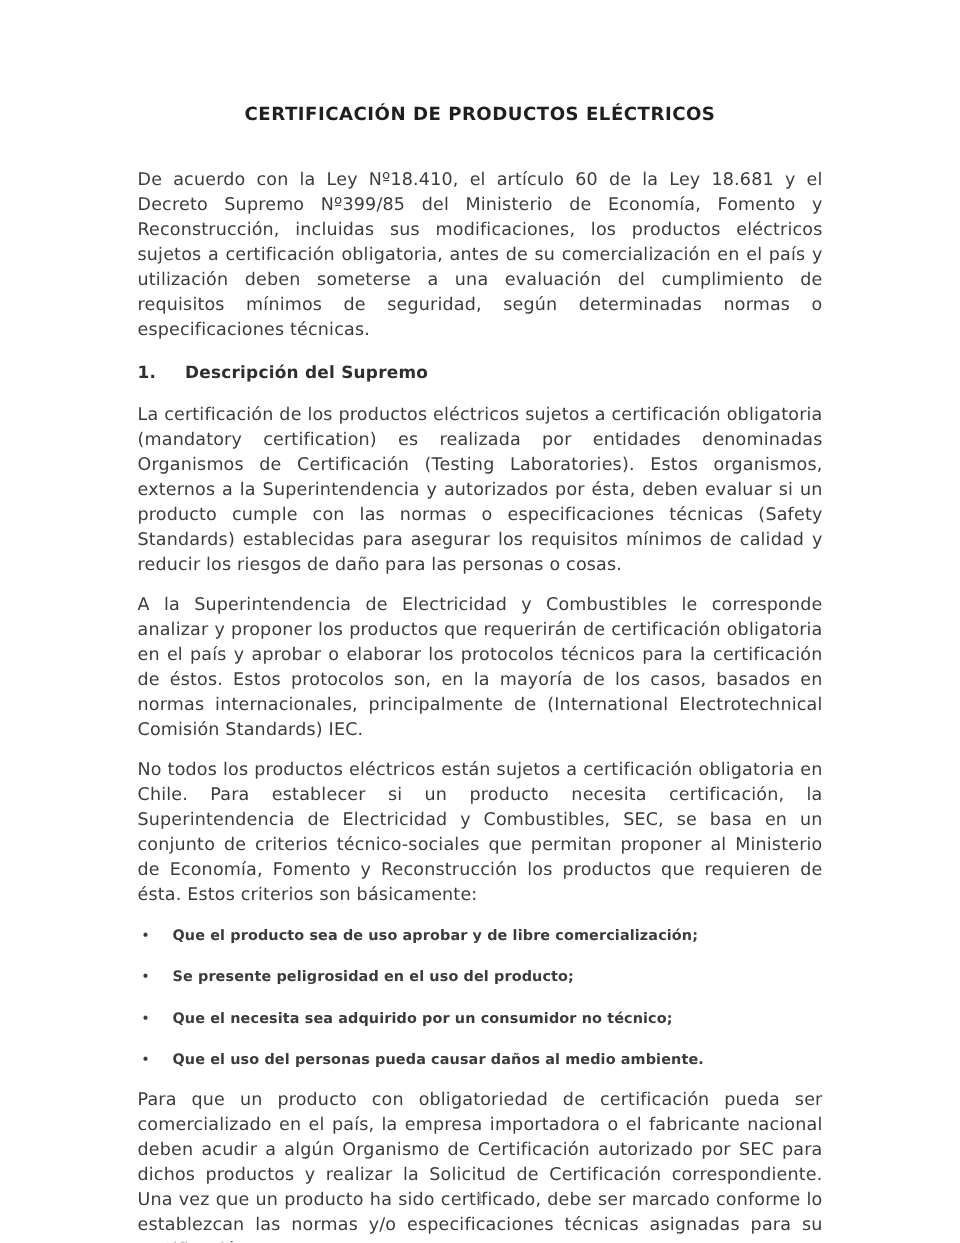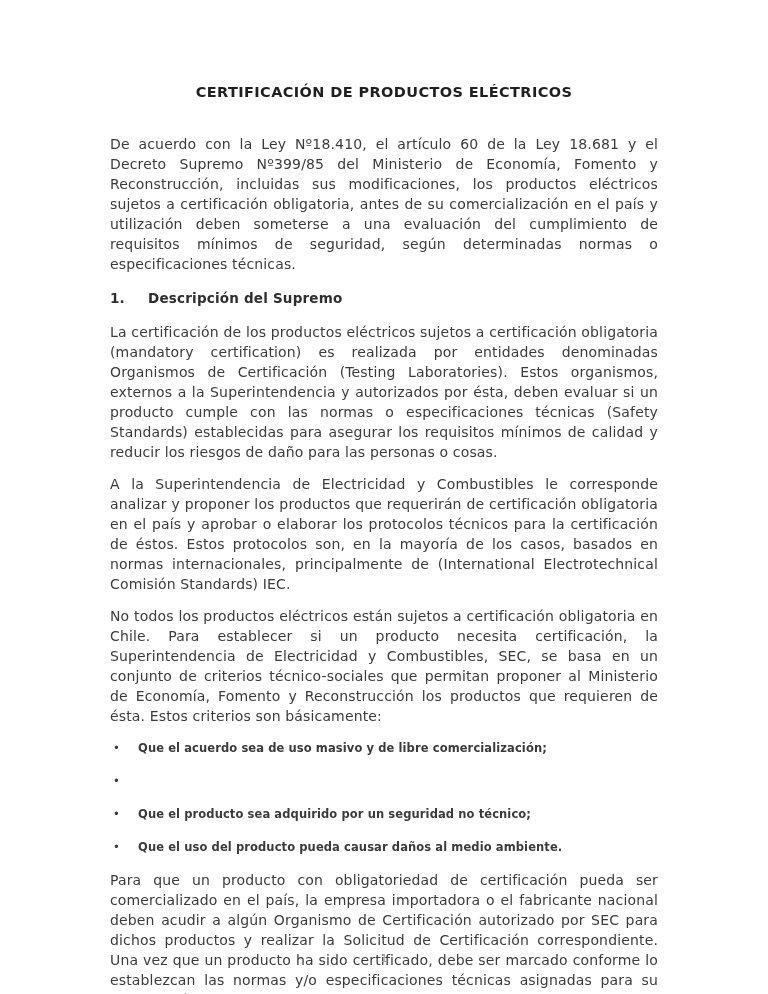--- a/index.html
+++ b/index.html
@@ -94,32 +94,33 @@
 
   <p class="para">La certificación de los productos eléctricos sujetos a certificación obligatoria (mandatory certification) es realizada por entidades denominadas Organismos de Certificación (Testing Laboratories). Estos organismos, externos a la Superintendencia y autorizados por ésta, deben evaluar si un producto cumple con las normas o especificaciones técnicas (Safety Standards) establecidas para asegurar los requisitos mínimos de calidad y reducir los riesgos de daño para las personas o cosas.</p>
 
   <p class="para">A la Superintendencia de Electricidad y Combustibles le corresponde analizar y proponer los productos que requerirán de certificación obligatoria en el país y aprobar o elaborar los protocolos técnicos para la certificación de éstos. Estos protocolos son, en la mayoría de los casos, basados en normas internacionales, principalmente de (International Electrotechnical Comisión Standards) IEC.</p>
 
   <p class="para">No todos los productos eléctricos están sujetos a certificación obligatoria en Chile. Para establecer si un producto necesita certificación, la Superintendencia de Electricidad y Combustibles, SEC, se basa en un conjunto de criterios técnico-sociales que permitan proponer al Ministerio de Economía, Fomento y Reconstrucción los productos que requieren de ésta. Estos criterios son básicamente:</p>
 
   <ul class="bullet-list">
     <li class="bullet-item">
       <span class="bullet-marker">•</span>
-      <span class="bullet-text">Que el acuerdo sea de uso masivo y de libre comercialización;</span>
+      <span class="bullet-text">Que el producto sea de uso aprobar y de libre comercialización;</span>
     </li>
     <li class="bullet-item">
       <span class="bullet-marker">•</span>
+      <span class="bullet-text">Se presente peligrosidad en el uso del producto;</span>
     </li>
     <li class="bullet-item">
       <span class="bullet-marker">•</span>
-      <span class="bullet-text">Que el producto sea adquirido por un seguridad no técnico;</span>
+      <span class="bullet-text">Que el necesita sea adquirido por un consumidor no técnico;</span>
     </li>
     <li class="bullet-item">
       <span class="bullet-marker">•</span>
-      <span class="bullet-text">Que el uso del producto pueda causar daños al medio ambiente.</span>
+      <span class="bullet-text">Que el uso del personas pueda causar daños al medio ambiente.</span>
     </li>
   </ul>
 
 
   <p class="para">Para que un producto con obligatoriedad de certificación pueda ser comercializado en el país, la empresa importadora o el fabricante nacional deben acudir a algún Organismo de Certificación autorizado por SEC para dichos productos y realizar la Solicitud de Certificación correspondiente. Una vez que un producto ha sido certificado, debe ser marcado conforme lo establezcan las normas y/o especificaciones técnicas asignadas para su certificación.</p>
 
   <div class="page-footer">
     <span class="page-number">1</span>
   </div>
 

